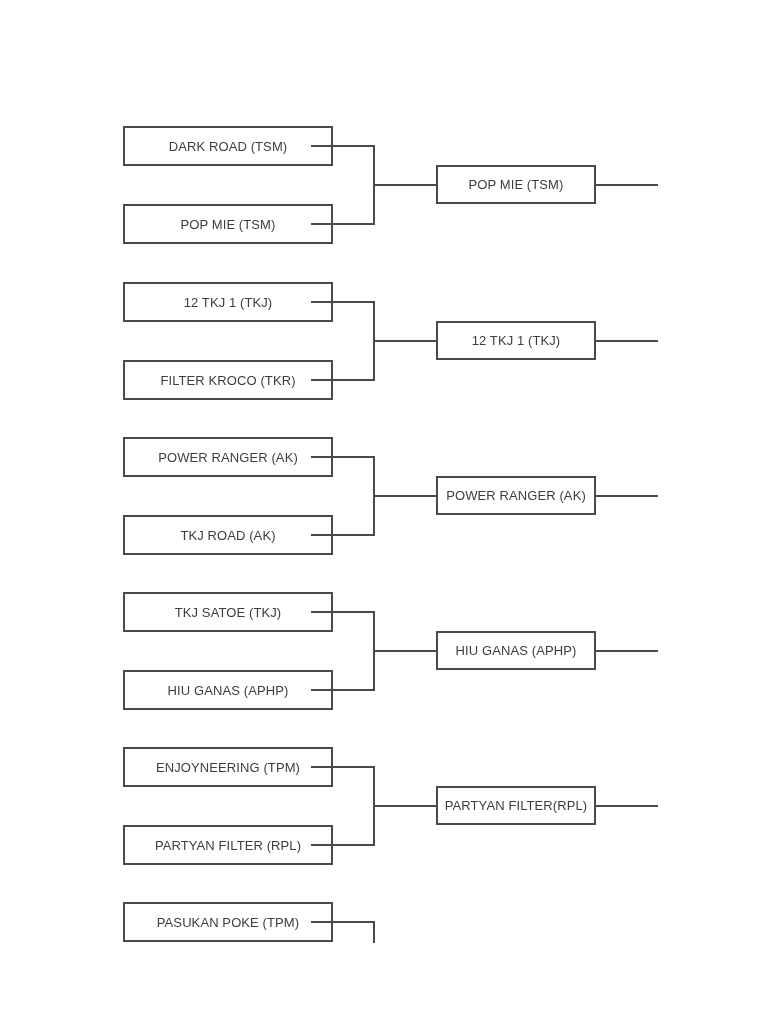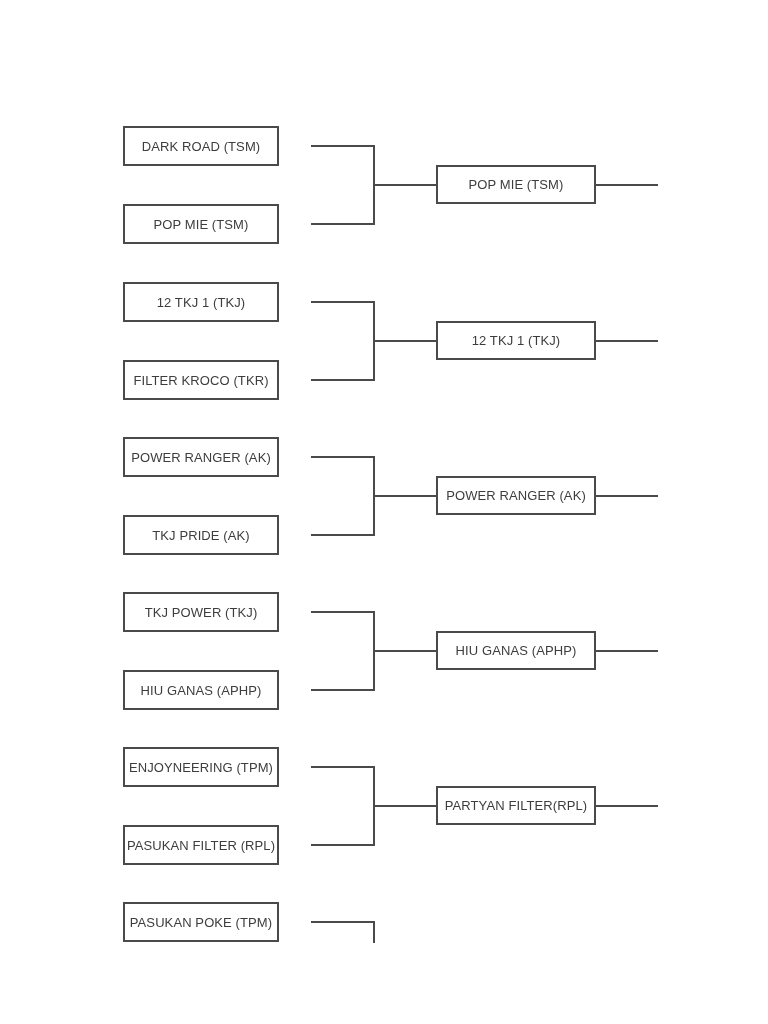--- a/index.html
+++ b/index.html
@@ -10,21 +10,21 @@
     width: 768px;
     height: 1024px;
     background: #ffffff;
     overflow: hidden;
     font-family: "Liberation Sans", sans-serif;
   }
   .match { position: absolute; left: 0; width: 768px; height: 0; }
   .team-box {
     position: absolute;
     left: 123px;
-    width: 156px;
+    width: 210px;
     height: 40px;
     border: 2px solid var(--line);
     background: #ffffff;
     box-sizing: border-box;
     display: flex;
     align-items: center;
     justify-content: center;
   }
   .team1 { top: 0; }
   .team2 { top: 78px; }
@@ -92,55 +92,55 @@
       <span class="team-label">12 TKJ 1 (TKJ)</span>
     </div>
     <div class="line tail"></div>
   </div>
 
   <div class="match" style="top:437px">
     <div class="team-box team1">
       <span class="team-label">POWER RANGER (AK)</span>
     </div>
     <div class="team-box team2">
-      <span class="team-label">TKJ PRIDE (AK)</span>
+      <span class="team-label">TKJ ROAD (AK)</span>
     </div>
     <div class="line stub-top"></div>
     <div class="line stub-bottom"></div>
     <div class="line vline"></div>
     <div class="line midline"></div>
     <div class="winner-box">
       <span class="team-label">POWER RANGER (AK)</span>
     </div>
     <div class="line tail"></div>
   </div>
 
   <div class="match" style="top:592px">
     <div class="team-box team1">
-      <span class="team-label">TKJ POWER (TKJ)</span>
+      <span class="team-label">TKJ SATOE (TKJ)</span>
     </div>
     <div class="team-box team2">
       <span class="team-label">HIU GANAS (APHP)</span>
     </div>
     <div class="line stub-top"></div>
     <div class="line stub-bottom"></div>
     <div class="line vline"></div>
     <div class="line midline"></div>
     <div class="winner-box">
       <span class="team-label">HIU GANAS (APHP)</span>
     </div>
     <div class="line tail"></div>
   </div>
 
   <div class="match" style="top:747px">
     <div class="team-box team1">
       <span class="team-label">ENJOYNEERING (TPM)</span>
     </div>
     <div class="team-box team2">
-      <span class="team-label">PASUKAN FILTER (RPL)</span>
+      <span class="team-label">PARTYAN FILTER (RPL)</span>
     </div>
     <div class="line stub-top"></div>
     <div class="line stub-bottom"></div>
     <div class="line vline"></div>
     <div class="line midline"></div>
     <div class="winner-box">
       <span class="team-label">PARTYAN FILTER(RPL)</span>
     </div>
     <div class="line tail"></div>
   </div>

